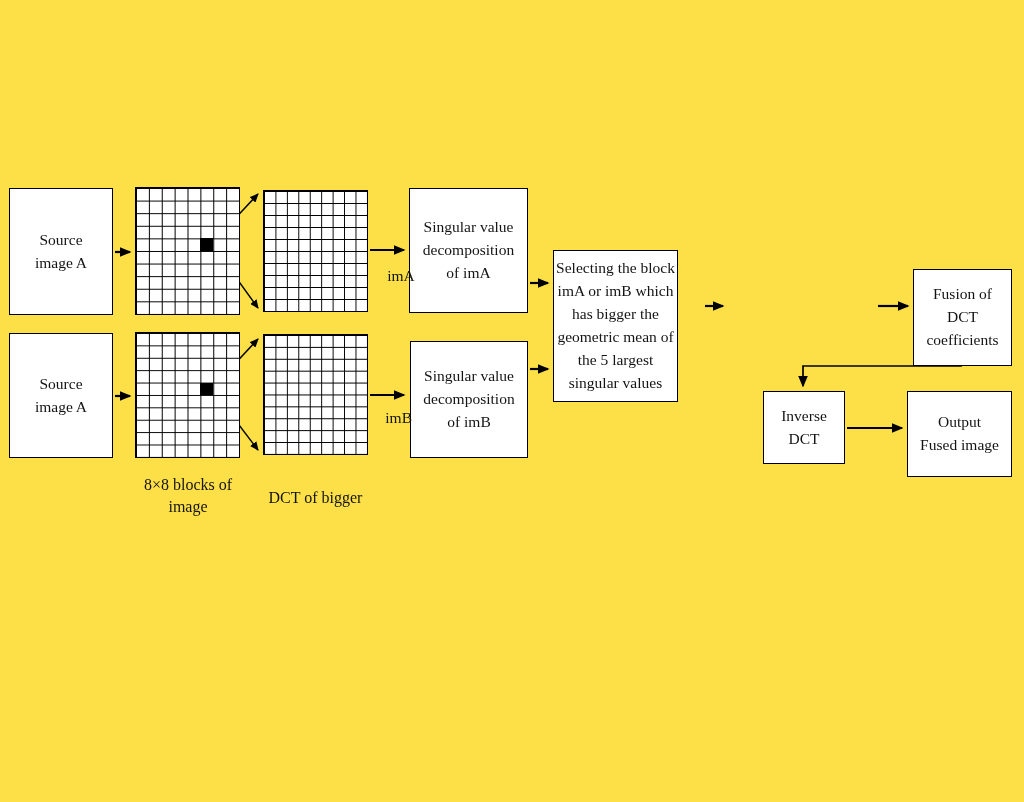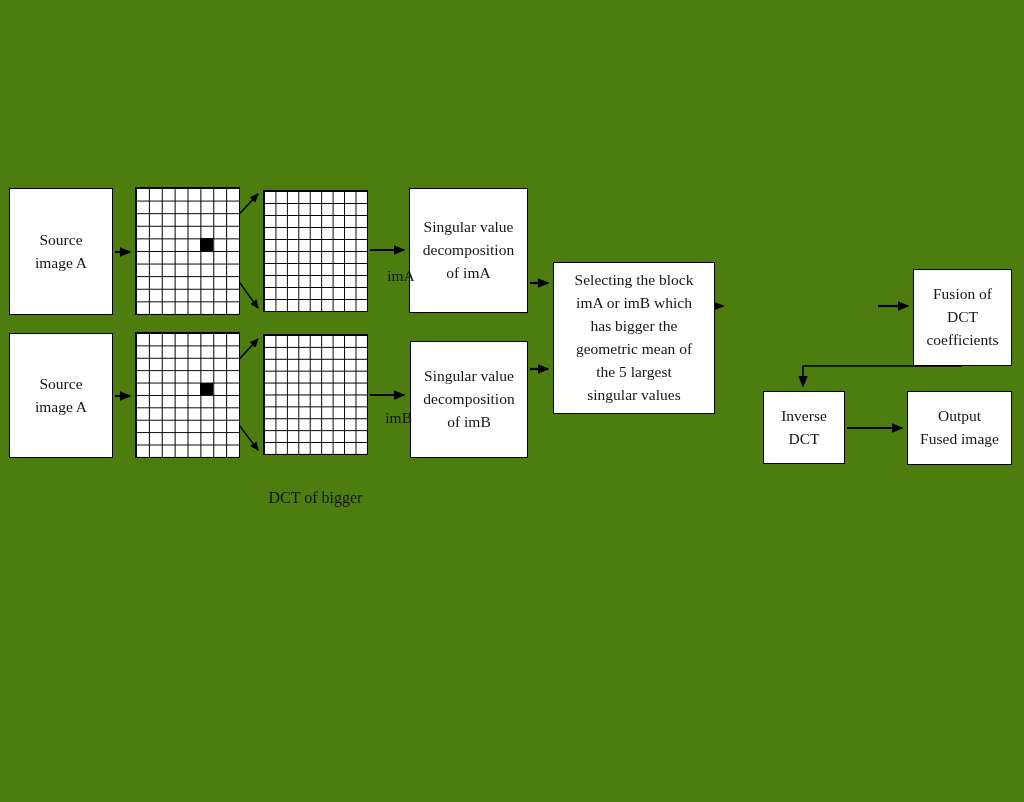--- a/index.html
+++ b/index.html
@@ -4,21 +4,21 @@
 <style>
   html, body {
     margin: 0;
     padding: 0;
     background: #ffffff;
   }
   .canvas {
     position: relative;
     width: 1024px;
     height: 802px;
-    background: #4d7c0f;
+    background: #fde047;
     font-family: "Liberation Serif", "DejaVu Serif", serif;
     color: #141414;
     overflow: hidden;
   }
   .arrows {
     position: absolute;
     left: 0;
     top: 0;
     width: 1024px;
     height: 802px;
@@ -71,25 +71,25 @@
 
   
   #source-a   { left: 9px;   top: 188px; width: 104px; height: 127px; }
   #source-b   { left: 9px;   top: 333px; width: 104px; height: 125px; }
   #grid-a1    { left: 135px; top: 187px; width: 105px; height: 128px; }
   #grid-a2    { left: 263px; top: 190px; width: 105px; height: 122px; }
   #grid-b1    { left: 135px; top: 332px; width: 105px; height: 126px; }
   #grid-b2    { left: 263px; top: 334px; width: 105px; height: 121px; }
   #svd-a      { left: 409px; top: 188px; width: 119px; height: 125px; }
   #svd-b      { left: 410px; top: 341px; width: 118px; height: 117px; }
-  #selecting  { left: 553px; top: 262px; width: 162px; height: 152px; }
+  #selecting  { left: 553px; top: 250px; width: 125px; height: 152px; }
   #consistency{ left: 728px; top: 268px; width: 148px; height: 76px; }
   #fusion     { left: 913px; top: 269px; width: 99px;  height: 97px; }
   #inverse    { left: 763px; top: 391px; width: 82px;  height: 73px; }
-  #output     { left: 907px; top: 391px; width: 105px; height: 74px; }
+  #output     { left: 907px; top: 391px; width: 105px; height: 86px; }
 
   #label-ima  { left: 370px; top: 266px; width: 42px; margin-left: 10px; }
   #label-imb  { left: 370px; top: 408px; width: 42px; text-align: right; }
   #caption-blocks { left: 128px; top: 474px; width: 120px; }
   #caption-dct    { left: 253px; top: 487px; width: 125px; }
 </style>
 </head>
 <body>
 
 <div class="canvas">
@@ -168,15 +168,17 @@
     <span class="label">Inverse
 DCT</span>
   </div>
   <div class="box" id="output">
     <span class="label">Output
 Fused image</span>
   </div>
 
   <div class="float-label" id="label-ima">imA</div>
   <div class="float-label" id="label-imb">imB</div>
+  <div class="float-label caption" id="caption-blocks">8×8 blocks of
+image</div>
   <div class="float-label caption" id="caption-dct">DCT of bigger</div>
 
 </div>
 
 </body></html>

